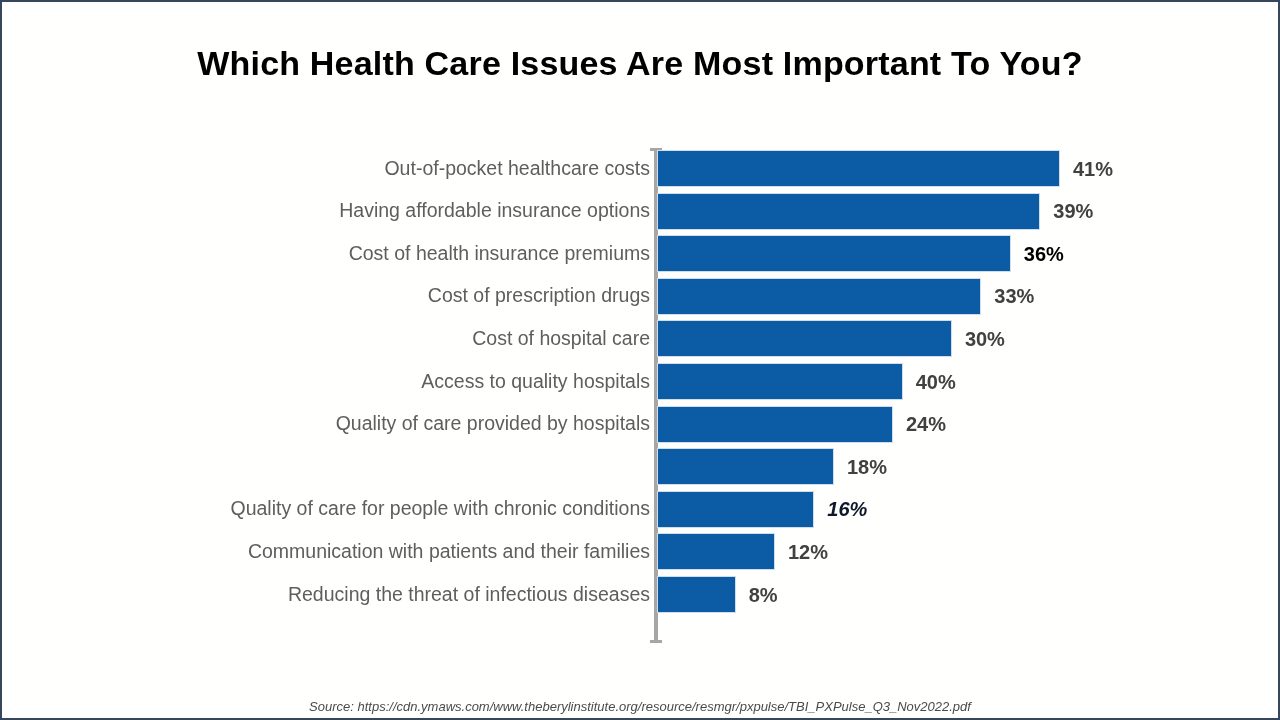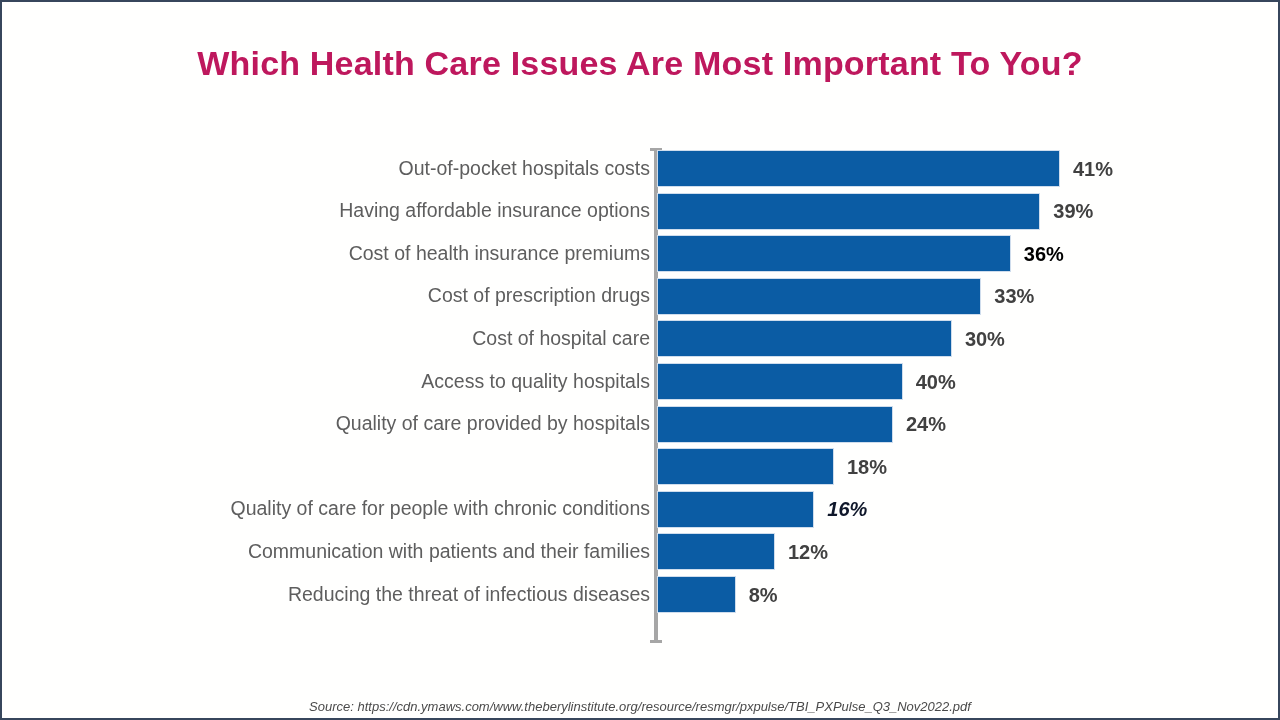--- a/index.html
+++ b/index.html
@@ -23,21 +23,21 @@
   }
   #chart-title {
     position: absolute;
     left: 0;
     top: 42px;
     width: 100%;
     text-align: center;
     font-size: 34px;
     font-weight: bold;
     letter-spacing: 0.2px;
-    color: #be185d;
+    color: #000000;
     font-family: "Liberation Sans", sans-serif;
     white-space: nowrap;
   }
   #plot {
     position: absolute;
     left: 0;
     top: 0;
     width: 1280px;
     height: 720px;
   }
@@ -131,21 +131,21 @@
 </head>
 <body>
 
 <div id="slide">
 
   <div id="chart-title">Which Health Care Issues Are Most Important To You?</div>
 
   <div id="plot">
 
     <div id="labels-col">
-        <div class="cat-label" style="top: 8.5px;">Out-of-pocket hospitals costs</div>
+        <div class="cat-label" style="top: 8.5px;">Out-of-pocket healthcare costs</div>
         <div class="cat-label" style="top: 51.1px;">Having affordable insurance options</div>
         <div class="cat-label" style="top: 93.7px;">Cost of health insurance premiums</div>
         <div class="cat-label" style="top: 136.3px;">Cost of prescription drugs</div>
         <div class="cat-label" style="top: 178.9px;">Cost of hospital care</div>
         <div class="cat-label" style="top: 221.5px;">Access to quality hospitals</div>
         <div class="cat-label" style="top: 264.1px;">Quality of care provided by hospitals</div>
         <div class="cat-label" style="top: 349.3px;">Quality of care for people with chronic conditions</div>
         <div class="cat-label" style="top: 391.9px;">Communication with patients and their families</div>
         <div class="cat-label" style="top: 434.5px;">Reducing the threat of infectious diseases</div>
       </div>

